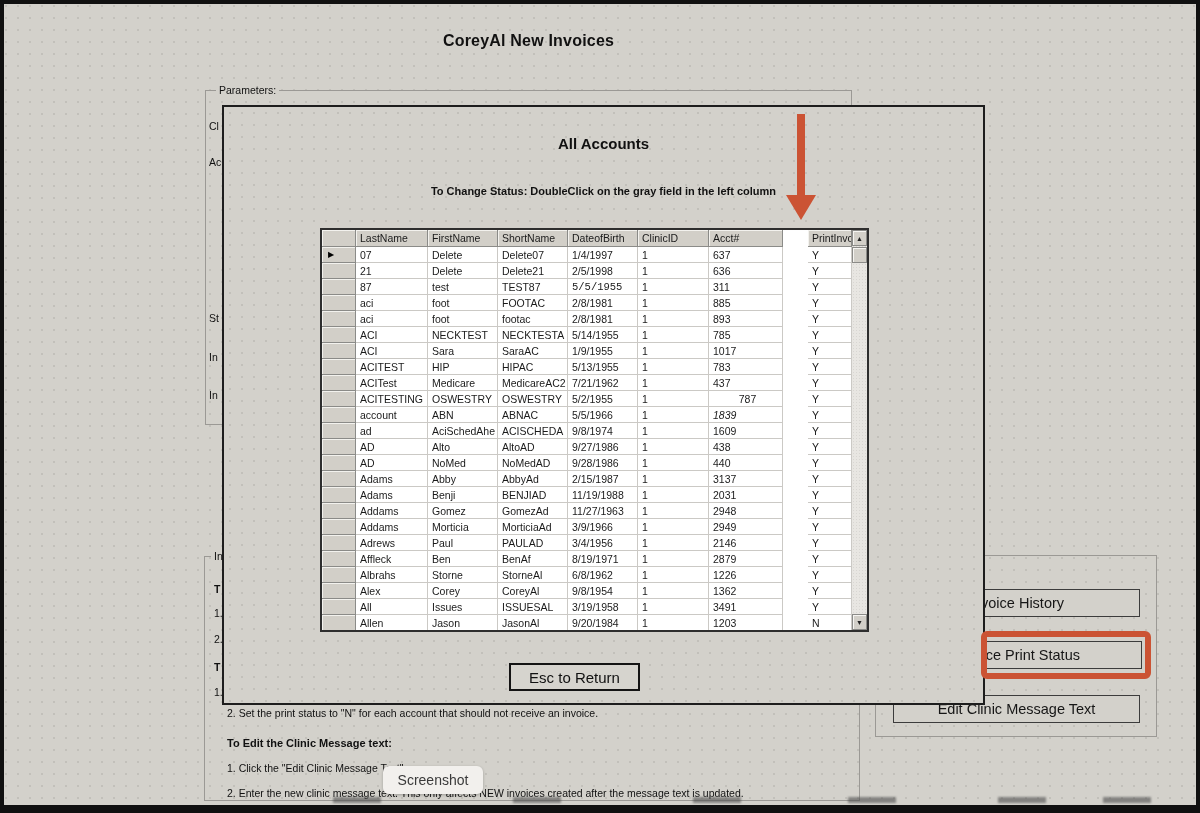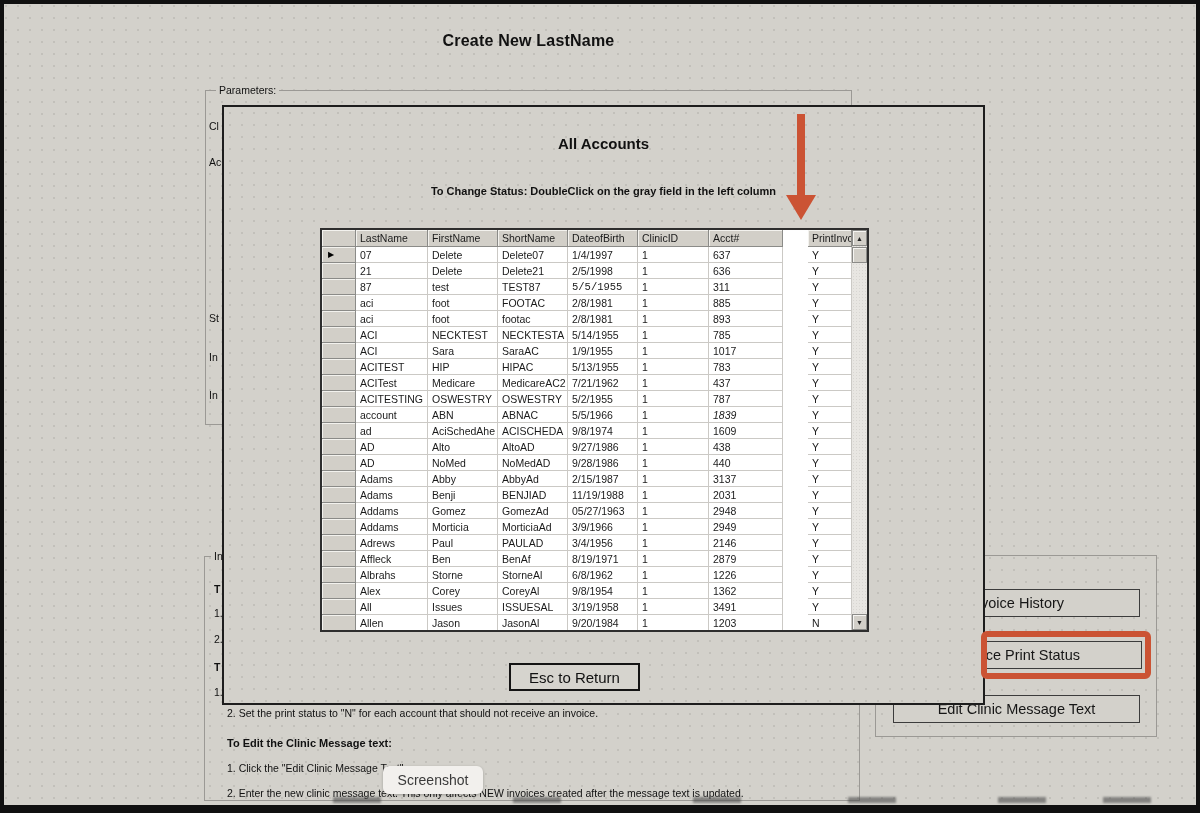--- a/index.html
+++ b/index.html
@@ -89,21 +89,21 @@
   .tooltip{
     left:383px;top:766px;width:100px;height:28px;z-index:30;
     background:#f2f0ed;border-radius:6px;box-shadow:0 1px 3px rgba(0,0,0,.25);
     display:flex;align-items:center;justify-content:center;font-size:14px;color:#3a3a3a;
   }
   .blur-frag{top:797px;height:6px;width:48px;background:#4f4f4f;opacity:.6;filter:blur(1.2px);z-index:5;}
 </style>
 </head>
 <body>
 
-<div class="abs main-title">Create New LastName</div>
+<div class="abs main-title">CoreyAl New Invoices</div>
 
 <div class="abs groupbox" style="left:205px;top:90px;width:647px;height:335px;"></div>
 <div class="abs group-label" style="left:216px;top:85px;">Parameters:</div>
 
 <div class="abs frag" style="left:209px;top:120px;width:13px;">Cl</div>
 <div class="abs frag" style="left:209px;top:156px;width:13px;">Ac</div>
 <div class="abs frag" style="left:209px;top:312px;width:13px;">St</div>
 <div class="abs frag" style="left:209px;top:351px;width:13px;">In</div>
 <div class="abs frag" style="left:209px;top:389px;width:13px;">In</div>
 
@@ -239,21 +239,21 @@
           <div class="cell " style="width: 74px;">437</div>
           <div class="cell last">Y</div>
         </div>
         <div class="grow">
           <div class="cell gray3d sel-cell" style="width: 34px;"></div>
           <div class="cell " style="width: 72px;">ACITESTING</div>
           <div class="cell " style="width: 70px;">OSWESTRY</div>
           <div class="cell " style="width: 70px;">OSWESTRY</div>
           <div class="cell " style="width: 70px;">5/2/1955</div>
           <div class="cell " style="width: 71px;">1</div>
-          <div class="cell " style="width: 74px;">787</div>
+          <div class="cell " style="width: 74px; text-align: center;">787</div>
           <div class="cell last">Y</div>
         </div>
         <div class="grow">
           <div class="cell gray3d sel-cell" style="width: 34px;"></div>
           <div class="cell " style="width: 72px;">account</div>
           <div class="cell " style="width: 70px;">ABN</div>
           <div class="cell " style="width: 70px;">ABNAC</div>
           <div class="cell " style="width: 70px;">5/5/1966</div>
           <div class="cell " style="width: 71px;">1</div>
           <div class="cell " style="width: 74px; font-style: italic;">1839</div>
@@ -307,21 +307,21 @@
           <div class="cell " style="width: 70px;">11/19/1988</div>
           <div class="cell " style="width: 71px;">1</div>
           <div class="cell " style="width: 74px;">2031</div>
           <div class="cell last">Y</div>
         </div>
         <div class="grow">
           <div class="cell gray3d sel-cell" style="width: 34px;"></div>
           <div class="cell " style="width: 72px;">Addams</div>
           <div class="cell " style="width: 70px;">Gomez</div>
           <div class="cell " style="width: 70px;">GomezAd</div>
-          <div class="cell " style="width: 70px;">05/27/1963</div>
+          <div class="cell " style="width: 70px;">11/27/1963</div>
           <div class="cell " style="width: 71px;">1</div>
           <div class="cell " style="width: 74px;">2948</div>
           <div class="cell last">Y</div>
         </div>
         <div class="grow">
           <div class="cell gray3d sel-cell" style="width: 34px;"></div>
           <div class="cell " style="width: 72px;">Addams</div>
           <div class="cell " style="width: 70px;">Morticia</div>
           <div class="cell " style="width: 70px;">MorticiaAd</div>
           <div class="cell " style="width: 70px;">3/9/1966</div>

